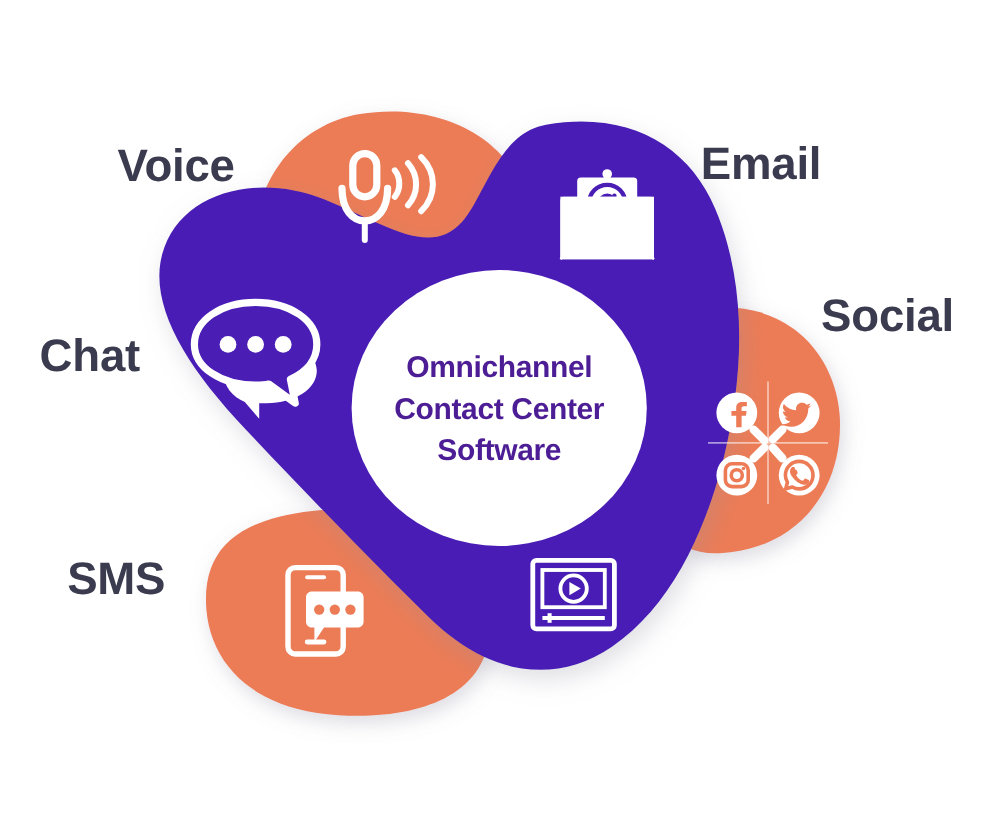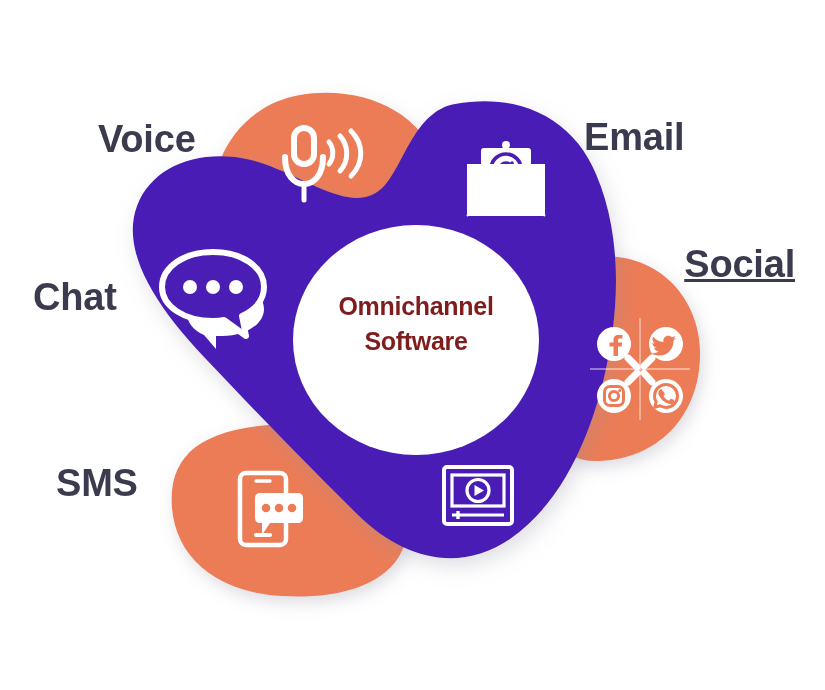--- a/index.html
+++ b/index.html
@@ -37,34 +37,34 @@
     letter-spacing: -0.2px;
     white-space: pre;
   }
   .label.right-al { text-align: right; }
   .label.left-al  { text-align: left; }
 
   #label-voice  { left: 98px;  top: 118px; }
   #label-chat   { left: 33px;  top: 276px; text-align: right; }
   #label-sms    { left: 56px;  top: 462px; }
   #label-email  { left: 584px; top: 116px; }
-  #label-social { right: 30px; top: 243px; text-align: center; text-decoration: underline; }
+  #label-social { right: 30px; top: 243px; text-align: center; }
   #label-video  { left: 572px; top: 503px; }
 
   .center-text {
     position: absolute;
     left: 296px;
     top: 289px;
     width: 240px;
     text-align: center;
     font-family: "Liberation Sans", sans-serif;
     font-weight: bold;
     font-size: 25px;
     line-height: 1.38;
-    color: #7f1d1d;
+    color: #4c1d95;
     letter-spacing: -0.3px;
   }
   .center-text div { white-space: pre; }
 </style>
 </head>
 <body>
 
 <div id="stage">
 
   <svg id="art" viewBox="0 0 825 690" xmlns="http://www.w3.org/2000/svg">
@@ -234,20 +234,21 @@
                L30 50 L22 62 L22 50 L20 50 C17 50 15 48 15 45 L15 25
                C15 22 17 20 20 20 Z" fill="#ffffff"></path>
       <circle cx="26" cy="35" r="4.3" fill="#ec7b56"></circle>
       <circle cx="39" cy="35" r="4.3" fill="#ec7b56"></circle>
       <circle cx="52" cy="35" r="4.3" fill="#ec7b56"></circle>
     </g>
   </svg>
 
   <div class="center-text">
     <div>Omnichannel</div>
+    <div>Contact Center</div>
     <div>Software</div>
   </div>
 
   <div class="label left-al" id="label-voice">Voice</div>
 
   <div class="label left-al" id="label-chat">Chat</div>
 
   <div class="label left-al" id="label-sms">SMS</div>
 
   <div class="label left-al" id="label-email">Email</div>

